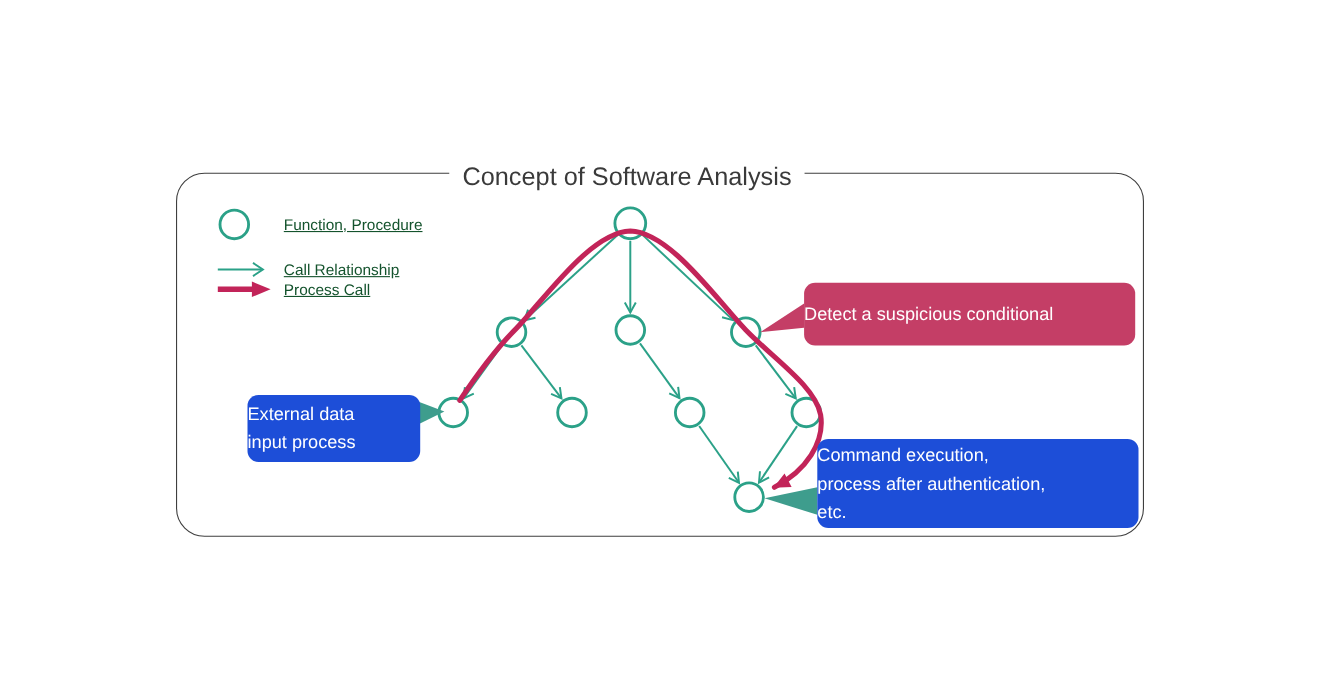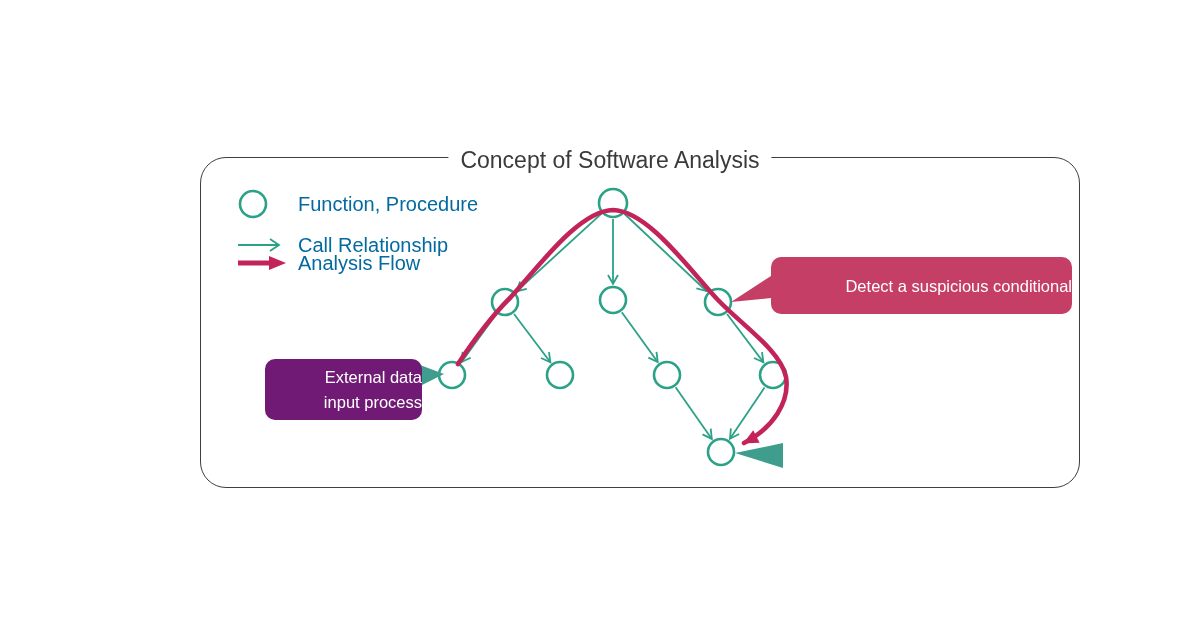--- a/index.html
+++ b/index.html
@@ -1,30 +1,30 @@
 <!DOCTYPE html>
 <html><head>
 <meta charset="utf-8">
 <style>
   html,body{margin:0;padding:0;background:#ffffff;}
   .stage{position:relative;width:1140px;height:630px;background:#ffffff;
-         font-family:"Liberation Sans", sans-serif;overflow:hidden;margin-left:40px;}
+         font-family:"Liberation Sans", sans-serif;overflow:hidden;}
   .frame{position:absolute;left:160px;top:157px;width:880px;height:331px;
          border:1.6px solid #3f3f3f;border-radius:26px;box-sizing:border-box;}
   .title{position:absolute;left:50%;top:145px;transform:translateX(-50%);
          background:#ffffff;padding:0 12px;font-size:23px;font-weight:500;
          color:#3a3a3a;white-space:nowrap;line-height:30px;}
   .legend-row{position:absolute;display:flex;align-items:center;}
   .legend-icon-slot{width:62px;display:flex;align-items:center;}
-  .legend-label{font-size:20px;color:#0369a1;white-space:nowrap;}
+  .legend-label{font-size:14px;color:#14532d;white-space:nowrap;text-decoration:underline;}
   #graph{position:absolute;left:0;top:0;width:1200px;height:630px;}
   .callout{position:absolute;box-sizing:border-box;border-radius:10px;
            display:flex;flex-direction:column;justify-content:center;
-           text-align:right;color:#ffffff;font-size:16.5px;z-index:3;}
-  .callout.teal{background:#701a75;}
+           text-align:left;color:#ffffff;font-size:16.5px;z-index:3;}
+  .callout.teal{background:#1d4ed8;}
   .callout.crimson{background:#c43e66;}
   .co-external{left:225px;top:359px;width:157px;height:61px;line-height:25px;}
   .co-suspicious{left:731px;top:257px;width:301px;height:57px;line-height:24px;}
   .co-command{left:743px;top:399px;width:292px;height:81px;line-height:26px;}
 </style>
 </head>
 <body>
 
 <div class="stage">
 
@@ -49,21 +49,21 @@
     </span>
     <span class="legend-label">Call Relationship</span>
   </div>
   <div class="legend-row" style="left:196px;top:254px;height:18px;">
     <span class="legend-icon-slot">
       <svg width="52" height="18">
         <line x1="2" y1="9" x2="36" y2="9" stroke="#c22459" stroke-width="5"></line>
         <path d="M33,2 L50,9 L33,16 Z" fill="#c22459"></path>
       </svg>
     </span>
-    <span class="legend-label">Analysis Flow</span>
+    <span class="legend-label">Process Call</span>
   </div>
 
   <svg id="graph" viewBox="0 0 1200 630">
       <defs>
     <marker id="mTeal" markerUnits="userSpaceOnUse" markerWidth="16" markerHeight="16" viewBox="0 0 16 16" refX="12" refY="8" orient="auto">
       <path d="M3,3 L12,8 L3,13" fill="none" stroke="#2ba188" stroke-width="1.8"></path>
     </marker>
     <marker id="mRed" markerUnits="userSpaceOnUse" markerWidth="19" markerHeight="19" viewBox="0 0 19 19" refX="16" refY="9.5" orient="auto">
       <path d="M2,2.5 L17,9.5 L2,16.5 Z" fill="#c22459"></path>
     </marker>
@@ -92,14 +92,19 @@
       <polygon points="743,443 743,468 695,453" fill="#3e9d8d"></polygon>
     </svg>
 
   <div class="callout teal co-external">
     <div>External data</div>
     <div>input process</div>
   </div>
   <div class="callout crimson co-suspicious">
     <div>Detect a suspicious conditional</div>
   </div>
+  <div class="callout teal co-command">
+    <div>Command execution,</div>
+    <div>process after authentication,</div>
+    <div>etc.</div>
+  </div>
 
 </div>
 
 </body></html>

